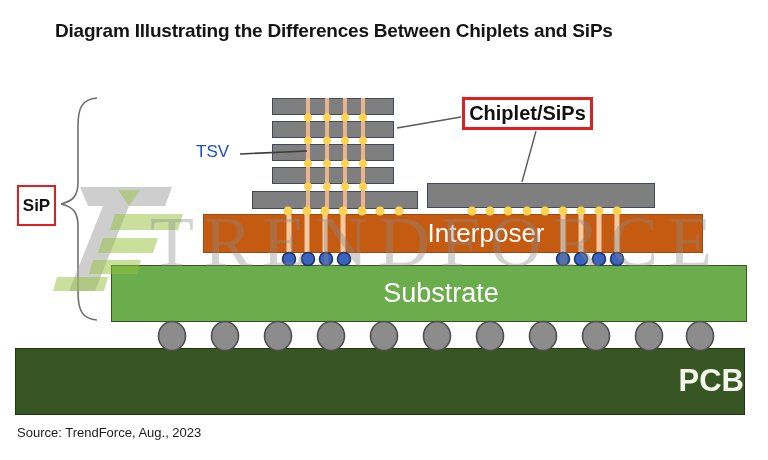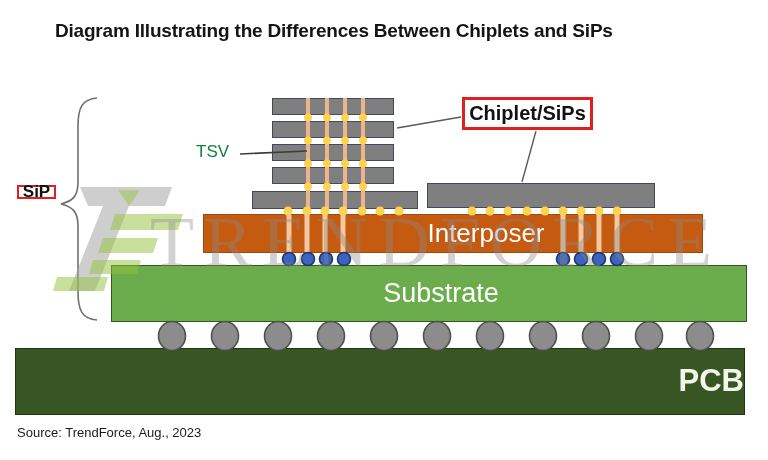--- a/index.html
+++ b/index.html
@@ -43,23 +43,23 @@
     font-family:"Liberation Serif",serif;font-size:72px;letter-spacing:10px;
     color:var(--watermark_gray);opacity:0.38;white-space:nowrap;
   }
   .wm-logo{position:absolute;left:0;top:0;width:768px;height:460px;z-index:3;pointer-events:none;}
   
   .label-box{
     position:absolute;z-index:4;background:#fff;border:2.5px solid var(--label_red);
     box-sizing:border-box;display:flex;align-items:center;justify-content:center;
     color:#111;
   }
-  .sip-box{left:17px;top:185px;width:39px;height:14px;font-size:17px;font-weight:600;}
+  .sip-box{left:17px;top:185px;width:39px;height:41px;font-size:17px;font-weight:600;}
   .chiplet-box{left:462px;top:97px;width:131px;height:33px;font-size:20px;font-weight:bold;border-width:3px;}
-  .tsv-label{position:absolute;left:196px;top:142px;z-index:4;font-size:17px;color:#15803d;}
+  .tsv-label{position:absolute;left:196px;top:142px;z-index:4;font-size:17px;color:#1d4ed8;}
   .source{position:absolute;left:17px;top:425px;z-index:4;font-size:13px;color:#1c1c1c;}
 </style>
 </head>
 <body>
 
 <div class="canvas">
 
   <div class="title">Diagram Illustrating the Differences Between Chiplets and SiPs</div>
 
   <div class="blk die die1"></div>

